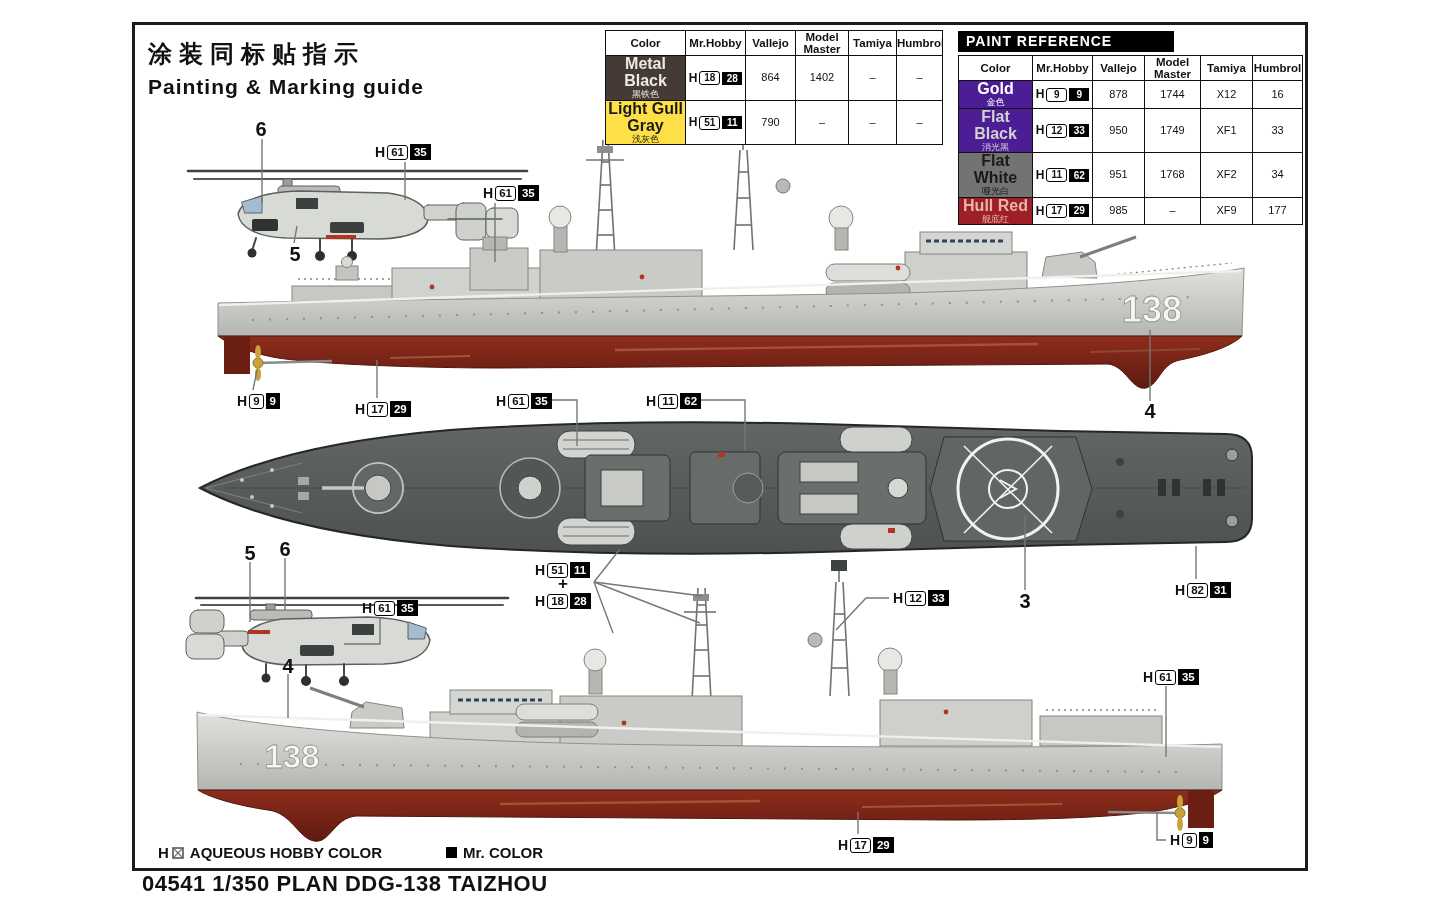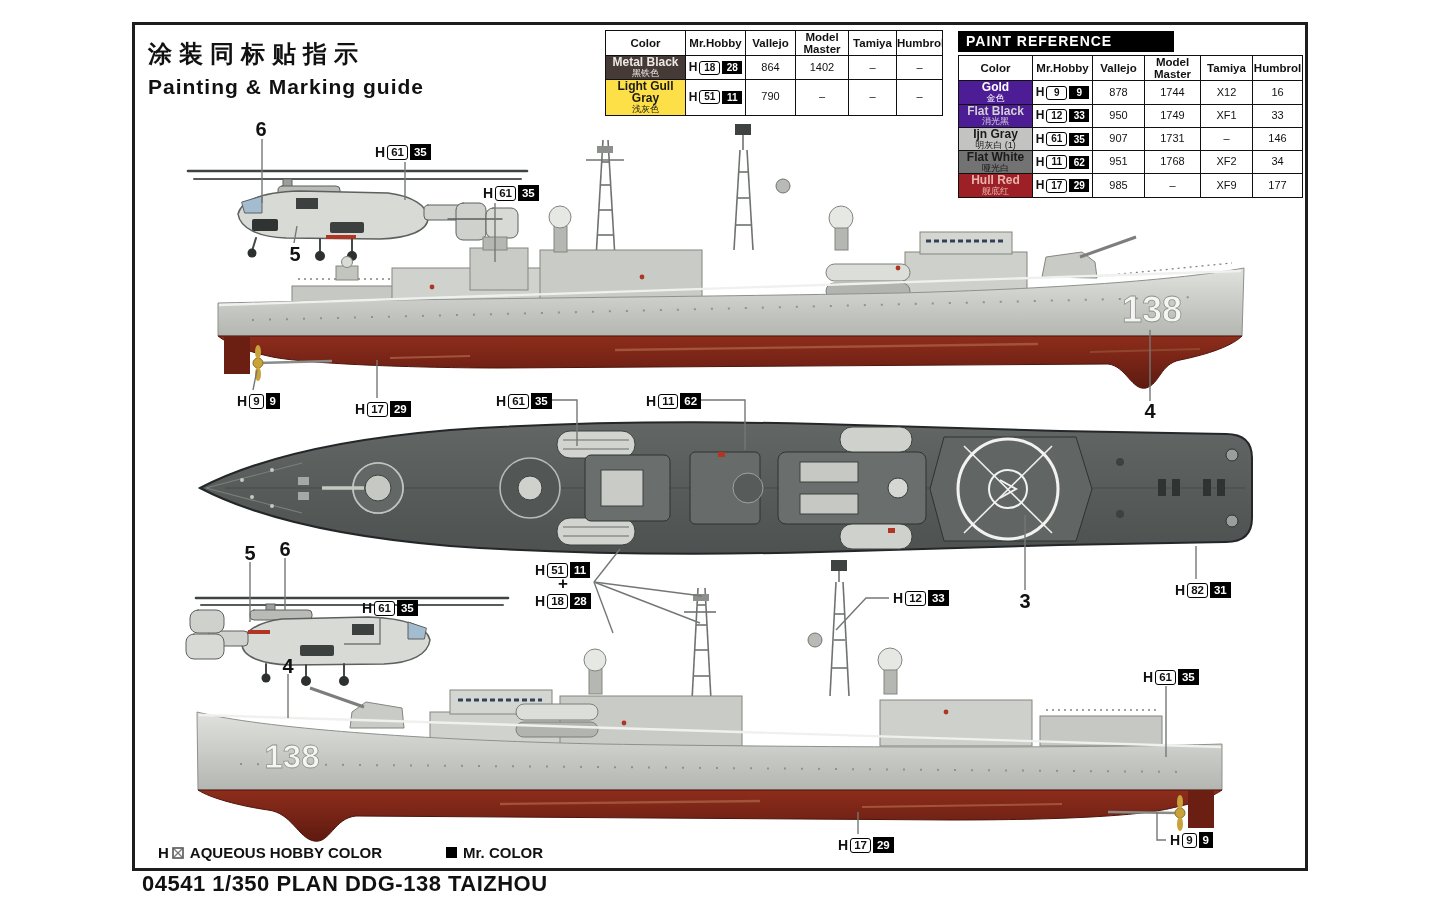--- a/index.html
+++ b/index.html
@@ -9,21 +9,21 @@
   .canvas{position:absolute;left:0;top:0;width:1440px;height:900px;}
   .title-block{position:absolute;left:148px;top:38px;}
   .title-cn{font-size:24px;font-weight:bold;letter-spacing:7px;}
   .title-en{font-size:21px;font-weight:bold;letter-spacing:1px;margin-top:5px;}
   
   .paint-table{position:absolute;border-collapse:collapse;table-layout:fixed;background:#fff;}
   .paint-table th,.paint-table td{border:1.6px solid #101010;text-align:center;vertical-align:middle;
       padding:0;line-height:1.06;font-size:11px;overflow:hidden;}
   .paint-table th{font-weight:bold;font-size:11.5px;height:23px;}
   .paint-table td{height:21px;}
-  .cc .en{display:block;font-size:12px;font-weight:bold;}
+  .cc .en{display:block;font-size:16px;font-weight:bold;}
   .cc .cn{display:block;font-size:9px;}
   .hobby{display:flex;align-items:center;justify-content:center;gap:2px;font-weight:bold;}
   .hobby .hh{font-size:12px;}
   .hobby .hbx1{display:inline-block;border:1.5px solid #000;border-radius:3px;background:#fff;
       min-width:15px;padding:0 2px;font-size:10px;line-height:12px;}
   .hobby .hbx2{display:inline-block;background:#000;color:#fff;min-width:14px;padding:1px 3px;
       font-size:10px;line-height:11px;}
   .ref-bar{position:absolute;left:958px;top:31px;width:208px;height:21px;background:#000;color:#fff;
       font-weight:bold;font-size:14px;line-height:21px;padding-left:8px;letter-spacing:1px;}
   
@@ -422,37 +422,20 @@
       <span class="hbx1">12</span>
       <span class="hbx2">33</span>
           </span>
         </td>
     <td>950</td>
     <td>1749</td>
     <td>XF1</td>
     <td>33</td>
   </tr>
   <tr>
-    <td class="cc" style="background-color: rgb(195, 195, 193); color: rgb(26, 26, 26);">
-      <span class="en">Ijn Gray</span>
-      <span class="cn">明灰白 (1)</span>
-        </td>
-    <td>
-          <span class="hobby">
-      <span class="hh">H</span>
-      <span class="hbx1">61</span>
-      <span class="hbx2">35</span>
-          </span>
-        </td>
-    <td>907</td>
-    <td>1731</td>
-    <td>–</td>
-    <td>146</td>
-  </tr>
-  <tr>
     <td class="cc" style="background-color: #737373; color: rgb(26, 26, 26);">
       <span class="en">Flat White</span>
       <span class="cn">哑光白</span>
         </td>
     <td>
           <span class="hobby">
       <span class="hh">H</span>
       <span class="hbx1">11</span>
       <span class="hbx2">62</span>
           </span>

